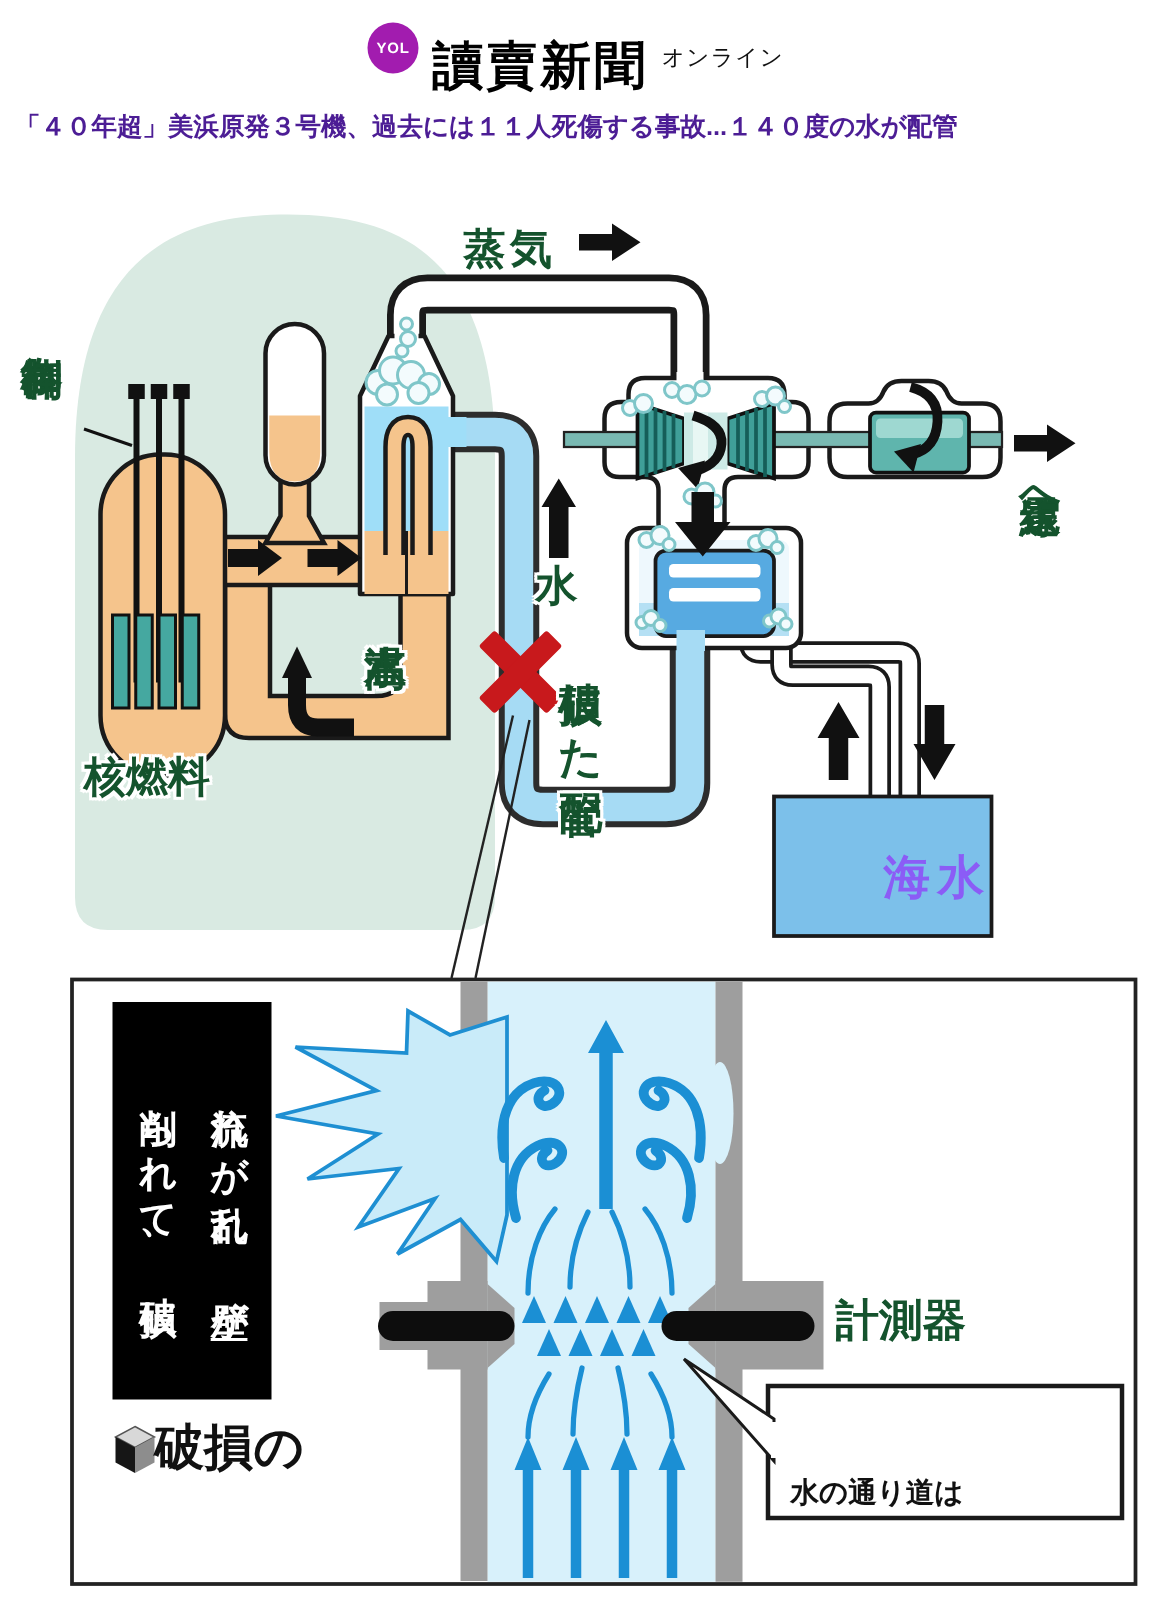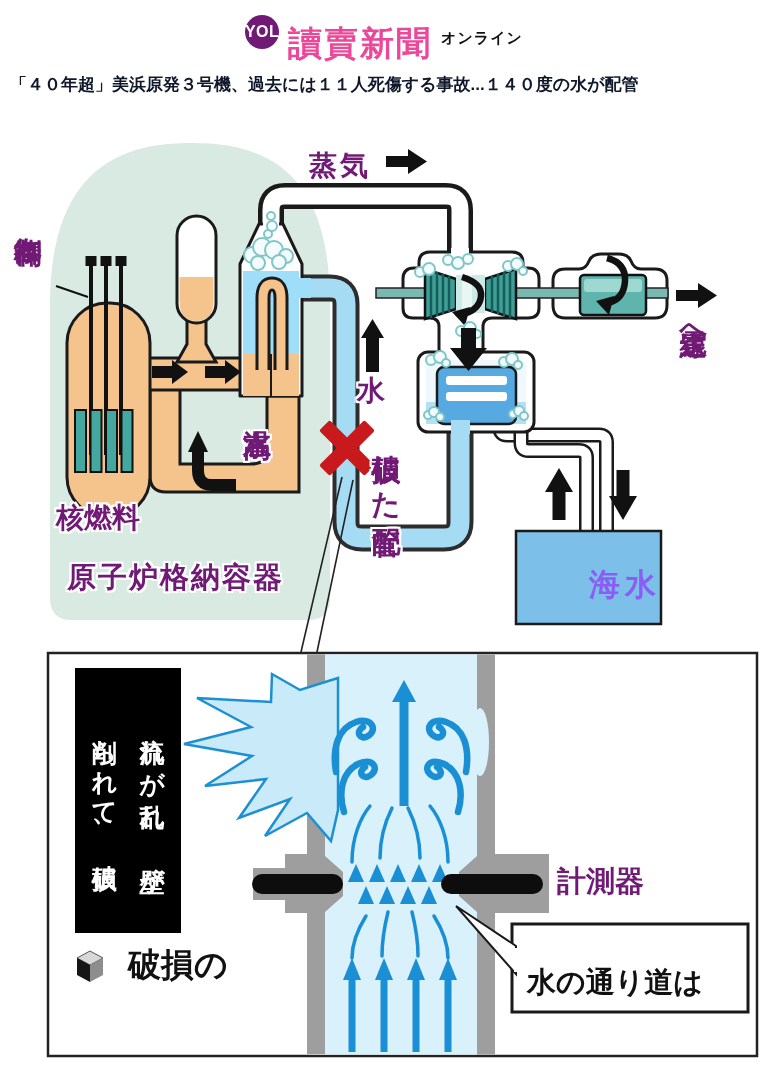--- a/index.html
+++ b/index.html
@@ -1,44 +1,44 @@
 <!DOCTYPE html>
 <html><head>
 <meta charset="utf-8">
 <style>
   html,body{margin:0;padding:0;background:#fff;}
   .page{position:relative;width:768px;height:1079px;background:#fff;overflow:hidden;
         font-family:"Liberation Sans","DejaVu Sans",sans-serif;}
   
   .masthead{position:absolute;top:8px;left:0;width:768px;height:48px;
             display:flex;align-items:center;justify-content:center;gap:9px;}
-  .yol-badge{width:34px;height:34px;border-radius:50%;background:#701a75;color:#fff;
+  .yol-badge{width:34px;height:34px;border-radius:50%;background:#a21caf;color:#fff;
              display:flex;align-items:center;justify-content:center;
-             font-size:16px;font-weight:800;letter-spacing:.5px;}
+             font-size:10px;font-weight:800;letter-spacing:.5px;}
   .logo-title{font-family:"Liberation Serif","DejaVu Serif",serif;font-weight:900;
-              font-size:34px;color:#ec4899;letter-spacing:2px;margin-top:24px;}
-  .logo-suffix{font-size:15px;font-weight:700;color:#111;margin-top:12px;letter-spacing:1px;}
+              font-size:34px;color:#000000;letter-spacing:2px;margin-top:24px;}
+  .logo-suffix{font-size:15px;font-weight:400;color:#111;margin-top:12px;letter-spacing:1px;}
   
   .headline{position:absolute;left:10px;top:72px;width:748px;font-size:17px;font-weight:700;
-            line-height:1.55;color:#0f172a;}
+            line-height:1.55;color:#4c1d95;}
   .headline span{display:block;}
   
-  .lbl{position:absolute;font-weight:700;color:#701a75;white-space:nowrap;line-height:1.05;
+  .lbl{position:absolute;font-weight:700;color:#14532d;white-space:nowrap;line-height:1.05;
        text-shadow:-2px -2px 0 #fff,2px -2px 0 #fff,-2px 2px 0 #fff,2px 2px 0 #fff,
                    0 -2px 0 #fff,0 2px 0 #fff,-2px 0 0 #fff,2px 0 0 #fff;}
   .vert{writing-mode:vertical-rl;text-orientation:upright;}
   .lbl-plain{position:absolute;font-weight:600;color:#111;white-space:nowrap;}
   .seawater-lbl{position:absolute;left:516px;top:564px;width:145px;text-align:right;
                 font-size:31px;font-weight:700;color:#8b5cf6;letter-spacing:5px;}
   .banner{position:absolute;left:75px;top:668px;width:106px;height:265px;background:#000;
           display:flex;align-items:center;justify-content:center;}
   .banner-text{writing-mode:vertical-rl;text-orientation:upright;color:#fff;
                font-size:25px;font-weight:700;line-height:1.9;letter-spacing:3px;}
   .banner-text span{display:block;}
-  .damage-title{position:absolute;font-size:33px;font-weight:800;color:#111;white-space:nowrap;margin-left:25px;}
+  .damage-title{position:absolute;font-size:33px;font-weight:800;color:#111;white-space:nowrap;}
   svg{position:absolute;left:0;top:0;}
 </style>
 </head>
 <body>
 
 <div class="page">
 
   <div class="masthead">
     <div class="yol-badge">YOL</div>
     <div class="logo-title">讀賣新聞</div>
@@ -288,28 +288,27 @@
     <g>
       <polygon points="90,951 103,958 90,965 77,958" fill="#d8d8d8" stroke="#555" stroke-width="1"></polygon>
       <polygon points="77,958 90,965 90,982 77,975" fill="#161616"></polygon>
       <polygon points="90,965 103,958 103,975 90,982" fill="#8d8d8d"></polygon>
     </g>
   </svg>
 
   <div class="lbl vert" style="left:13px;top:216px;font-size:28px;">制御棒</div>
   <div class="lbl" style="left:56px;top:475px;font-size:28px;margin-top:28px;">核燃料</div>
   <div class="lbl vert" style="left:242px;top:408px;font-size:28px;">高温水</div>
-  <div class="lbl" style="left:67px;top:562px;font-size:29px;letter-spacing:2px;">原子炉格納容器</div>
   <div class="lbl" style="left:309px;top:151px;font-size:28px;letter-spacing:3px;">蒸気</div>
   <div class="lbl" style="left:357px;top:376px;font-size:28px;">水</div>
   <div class="lbl vert" style="left:371px;top:431px;font-size:29px;font-weight:800;letter-spacing:2px;">破損した配管</div>
   <div class="seawater-lbl">海水</div>
   <div class="lbl vert" style="left:679px;top:310px;font-size:27px;">送電線へ</div>
   <div class="lbl" style="left:557px;top:866px;font-size:29px;">計測器</div>
-  <div class="lbl-plain" style="left:527px;top:963px;font-size:29px;line-height:1.35;">
+  <div class="lbl-plain" style="left:527px;top:983px;font-size:19px;line-height:1.35;">
     <span style="display:block;">水の通り道は</span>
   </div>
 
   <div class="banner">
     <div class="banner-text">
       <span>流れが乱れ、壁が</span>
       <span>削られて、破損</span>
     </div>
   </div>
 

